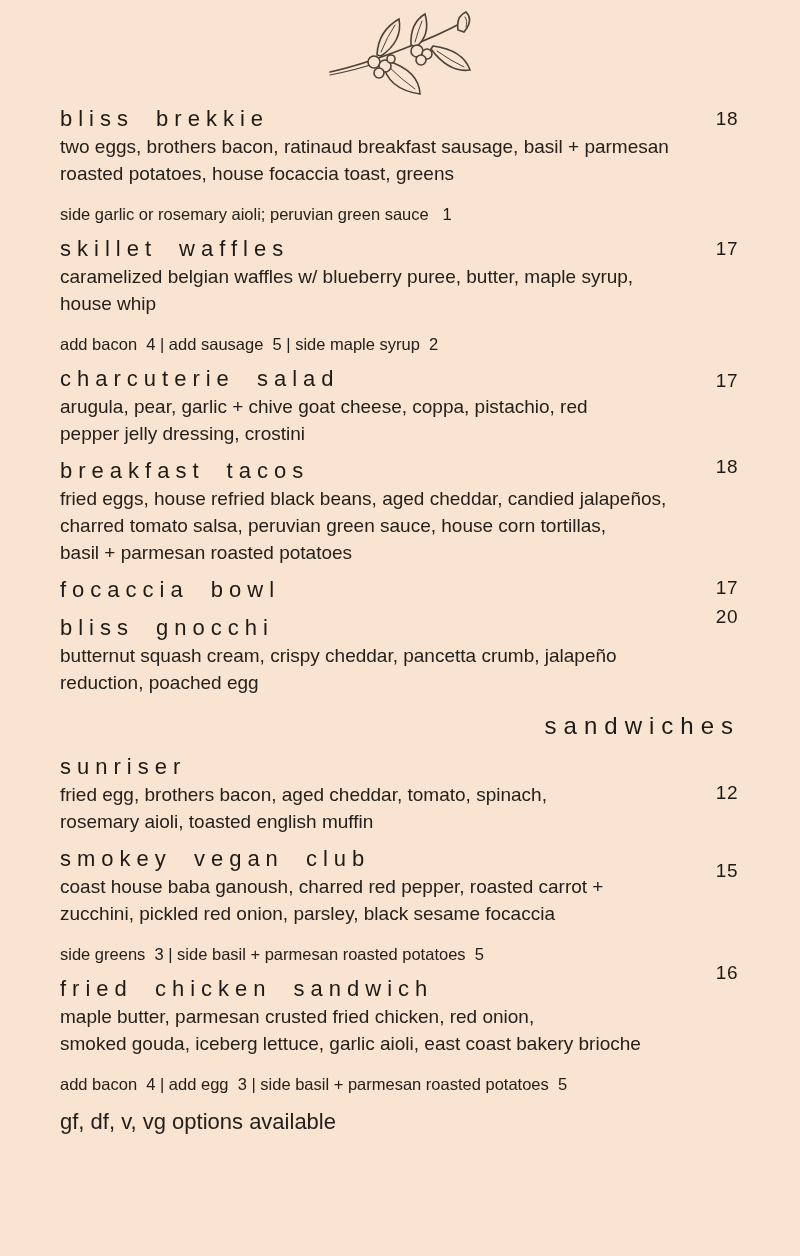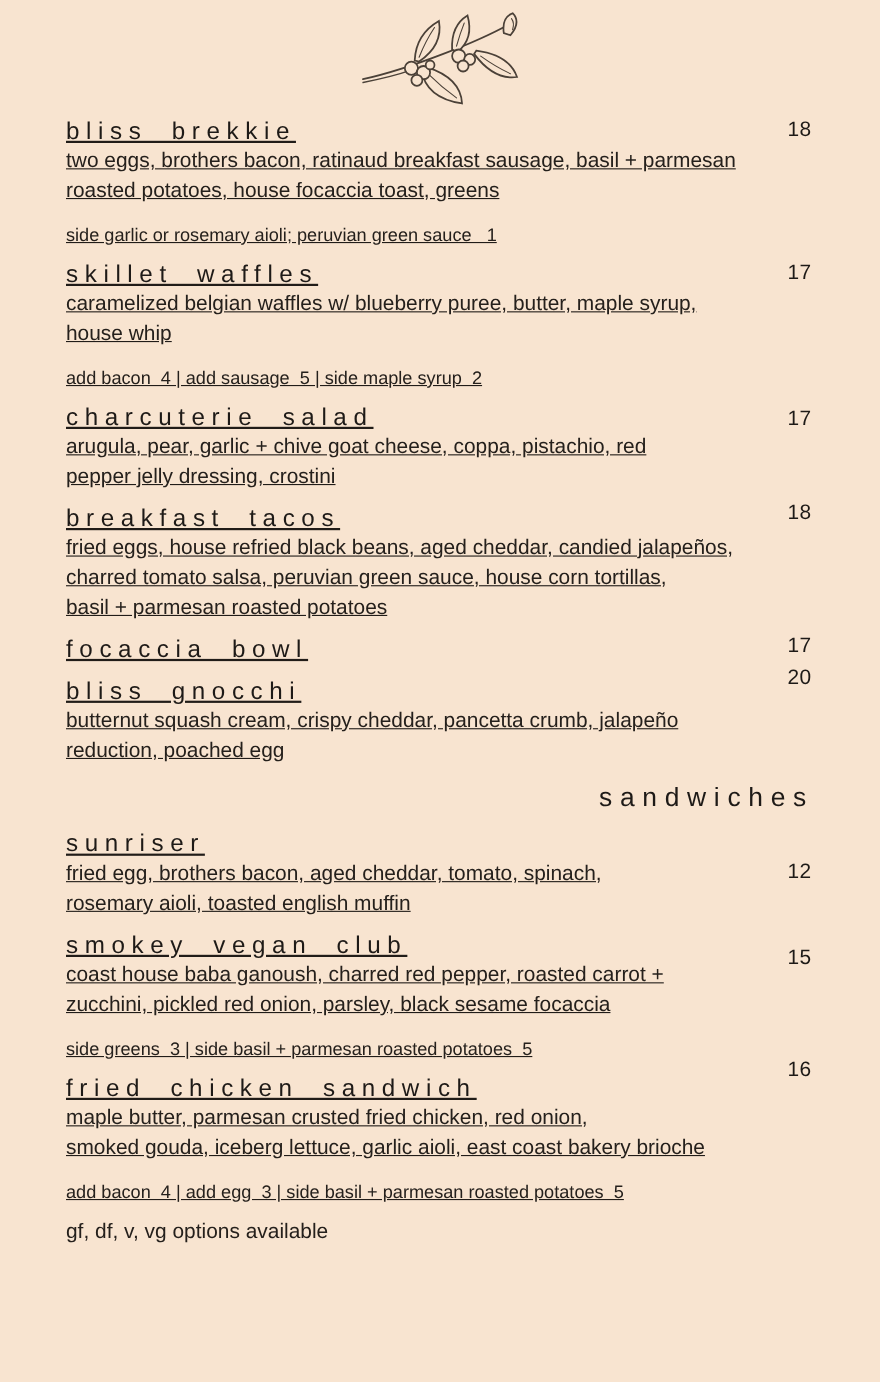--- a/index.html
+++ b/index.html
@@ -8,21 +8,21 @@
     width:800px; height:1256px;
     background:#f8e4d0;
     color:#211c18;
     font-family:"Liberation Sans", sans-serif;
     overflow:hidden;
   }
   .page { padding:8px 60px 0 60px; position:relative; }
   .logo-wrap { width:150px; height:92px; margin:0 auto 4px auto; }
   .logo-wrap svg { width:100%; height:100%; }
 
-  .menu-item { position:relative; margin-bottom:9px;text-decoration:underline; }
+  .menu-item { position:relative; margin-bottom:9px; }
   .item-name {
     font-size:22px; font-weight:400;
     letter-spacing:6px; word-spacing:10px;
     line-height:29px;
     color:#1e1a17;
   }
   .item-desc {
     font-size:19px; line-height:27px;
     white-space:pre-line;
     color:#25201c;
@@ -40,21 +40,21 @@
     font-size:19px; letter-spacing:0.5px;
     color:#1e1a17;
   }
   .section-heading {
     text-align:right;
     font-size:24px; letter-spacing:7px; word-spacing:10px;
     margin:16px 0 12px 0;
     color:#1e1a17;
   }
   .footer-note {
-    font-size:19px;
+    font-size:22px;
     margin-top:14px;
     color:#25201c;
   }
 </style>
 </head>
 <body>
 
 <div class="page">
 
   <div class="logo-wrap">

